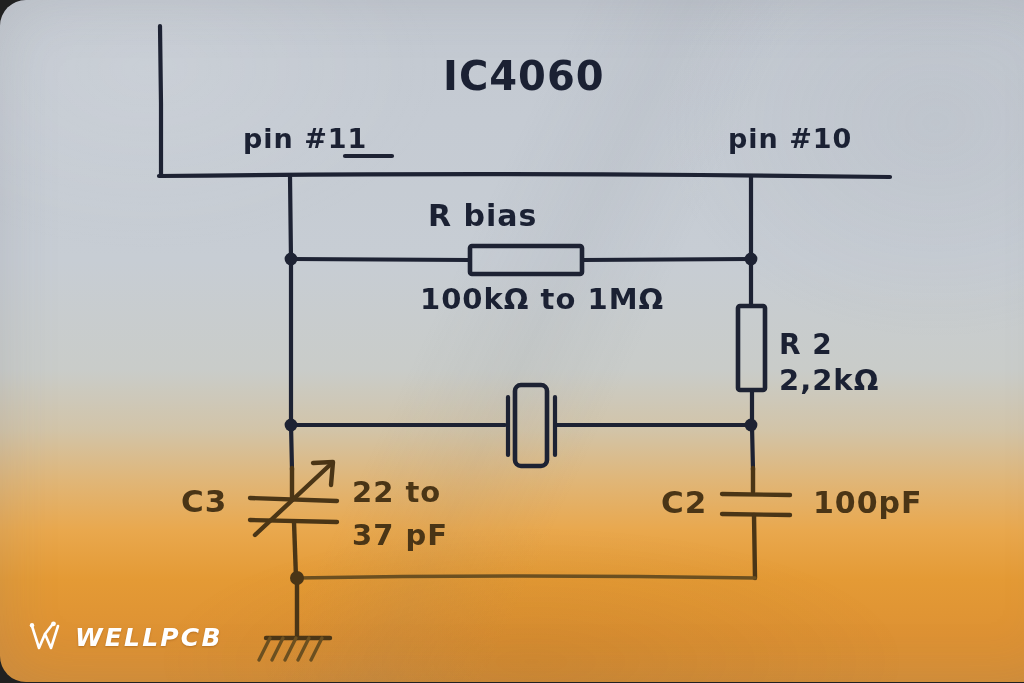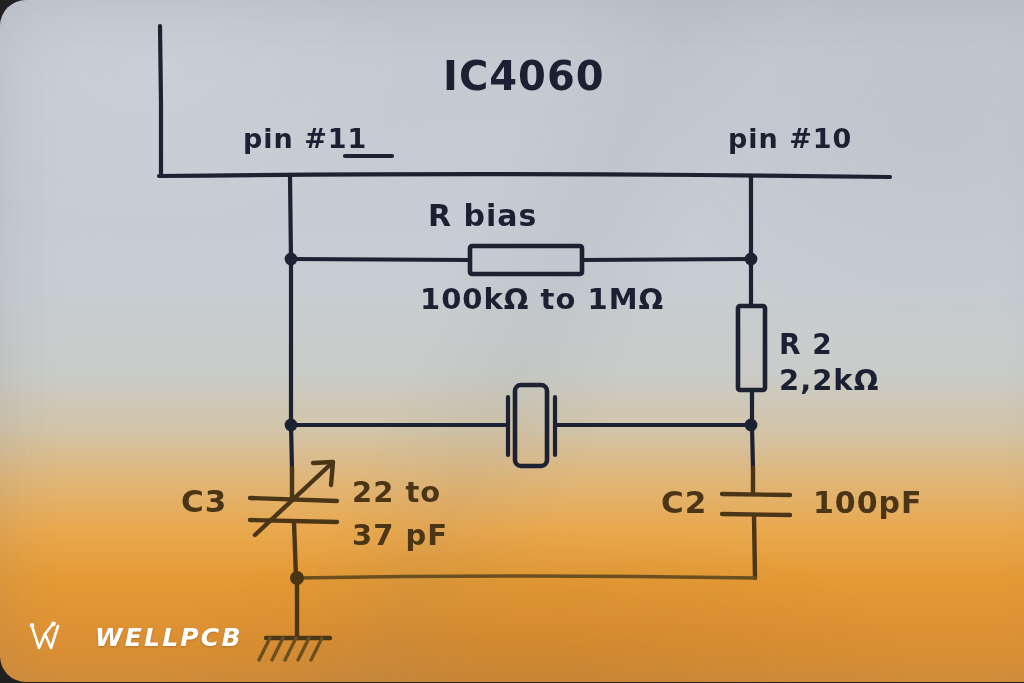--- a/index.html
+++ b/index.html
@@ -86,21 +86,21 @@
     letter-spacing: 1px;
   }
   .hw-warm { fill: #4a3516; }
   
   #logo {
     position: absolute;
     left: 28px;
     bottom: 28px;
     display: flex;
     align-items: center;
-    gap: 25px;
+    gap: 5px;
   }
   #logo .mark { display: block; }
   #logo .wordmark {
     color: #ffffff;
     font-family: "DejaVu Sans", sans-serif;
     font-weight: bold;
     font-size: 25px;
     font-style: italic;
     letter-spacing: 2.2px;
     line-height: 1;

